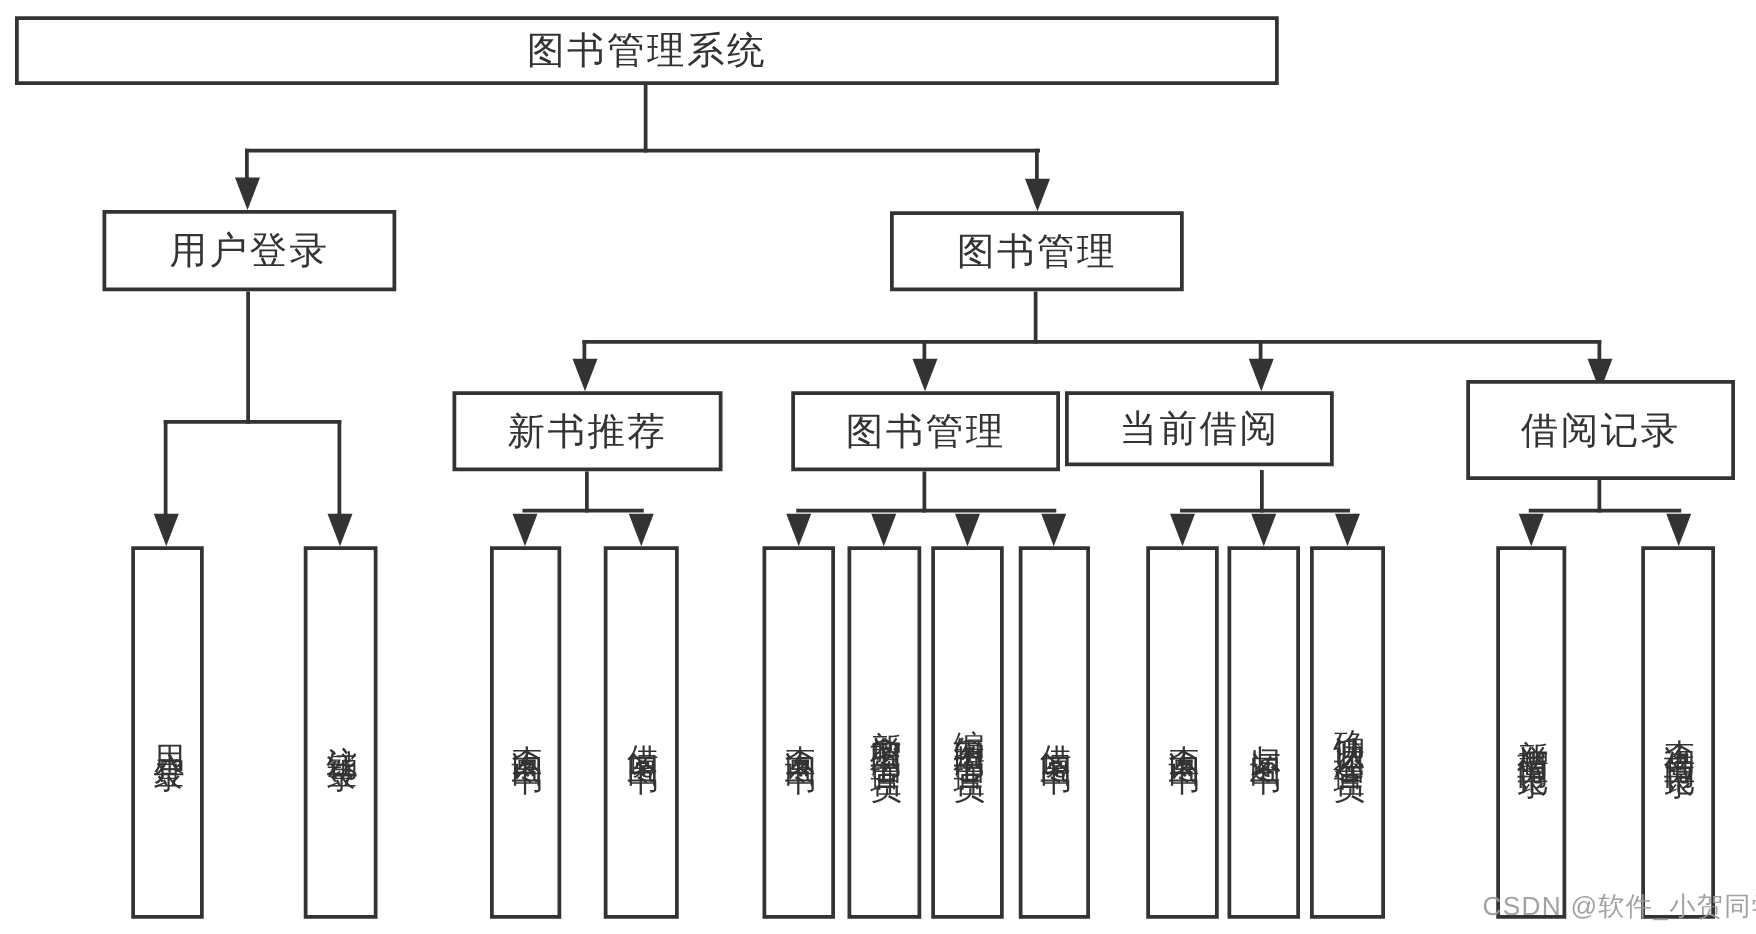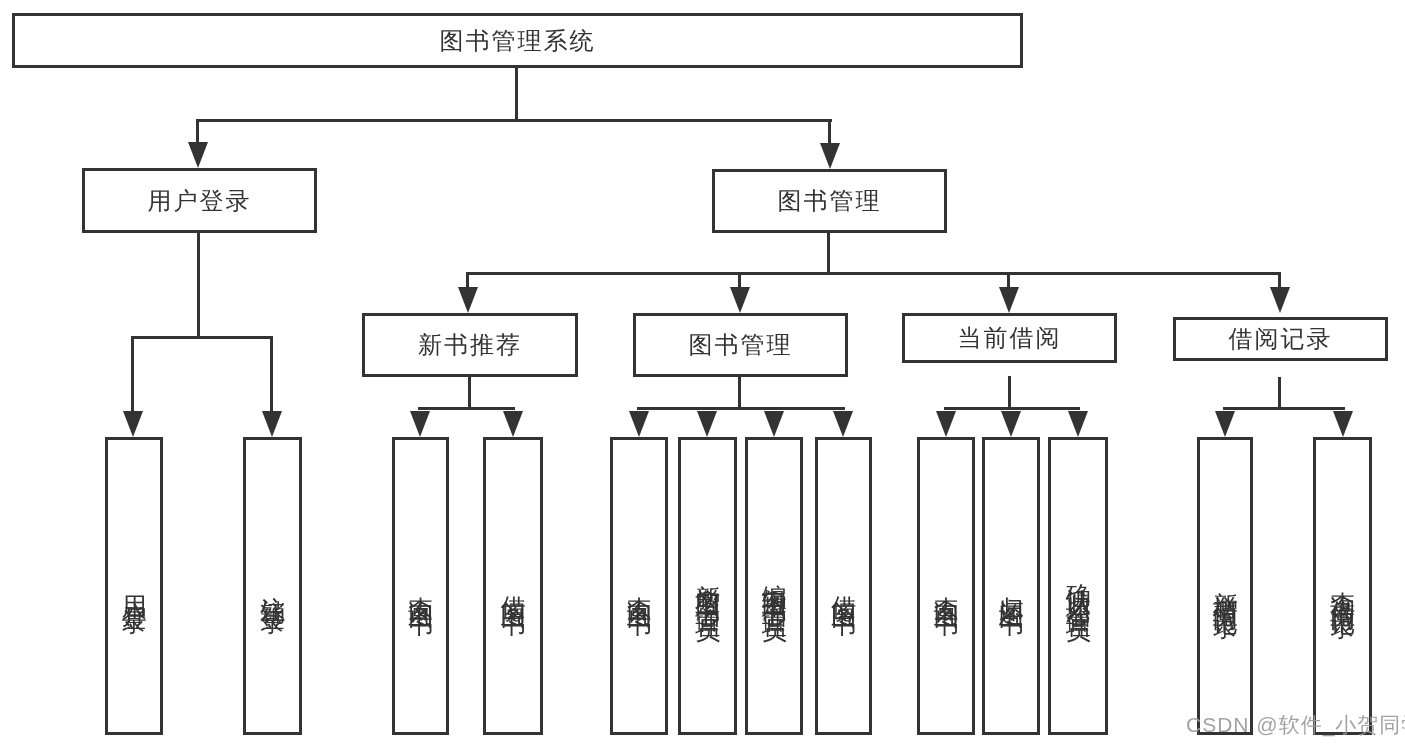--- a/index.html
+++ b/index.html
@@ -4,21 +4,21 @@
 <style>
   html,body{margin:0;padding:0;background:#ffffff;}
   .stage{
     position:relative;width:1405px;height:747px;background:#ffffff;
     font-family:"Liberation Sans",sans-serif;color:#333;overflow:hidden;
   }
   .node{
     position:absolute;box-sizing:border-box;border:3px solid #333333;
     background:#ffffff;display:flex;align-items:center;justify-content:center;
   }
-  .h-node .lbl{font-size:24px;letter-spacing:2px;white-space:nowrap;}
+  .h-node .lbl{font-size:30px;letter-spacing:2px;white-space:nowrap;}
   .v-node .lbl{
     writing-mode:vertical-rl;text-orientation:mixed;
     font-size:25px;letter-spacing:5px;line-height:1.1;white-space:nowrap;
   }
   .vline{position:absolute;width:3px;background:#333333;}
   .hline{position:absolute;height:3px;background:#333333;}
   .arrow{
     position:absolute;width:0;height:0;
     border-left:10px solid transparent;border-right:10px solid transparent;
     border-top:26px solid #333333;
@@ -98,24 +98,24 @@
   <div class="node h-node" style="left:712px;top:169px;width:235px;height:64px">
     <span class="lbl">图书管理</span>
   </div>
 
   <div class="node h-node" style="left:362px;top:313px;width:216px;height:64px">
     <span class="lbl">新书推荐</span>
   </div>
   <div class="node h-node" style="left:633px;top:313px;width:215px;height:64px">
     <span class="lbl">图书管理</span>
   </div>
-  <div class="node h-node" style="left:902px;top:313px;width:215px;height:50px">
+  <div class="node h-node" style="left:852px;top:313px;width:215px;height:60px">
     <span class="lbl">当前借阅</span>
   </div>
-  <div class="node h-node" style="left:1173px;top:317px;width:215px;height:44px">
+  <div class="node h-node" style="left:1173px;top:304px;width:215px;height:80px">
     <span class="lbl">借阅记录</span>
   </div>
 
   <div class="node v-node" style="left:105px;top:437px;width:58px;height:298px">
     <span class="lbl">用户登录</span>
   </div>
   <div class="node v-node" style="left:243px;top:437px;width:59px;height:298px">
     <span class="lbl">注销登录</span>
   </div>
 

